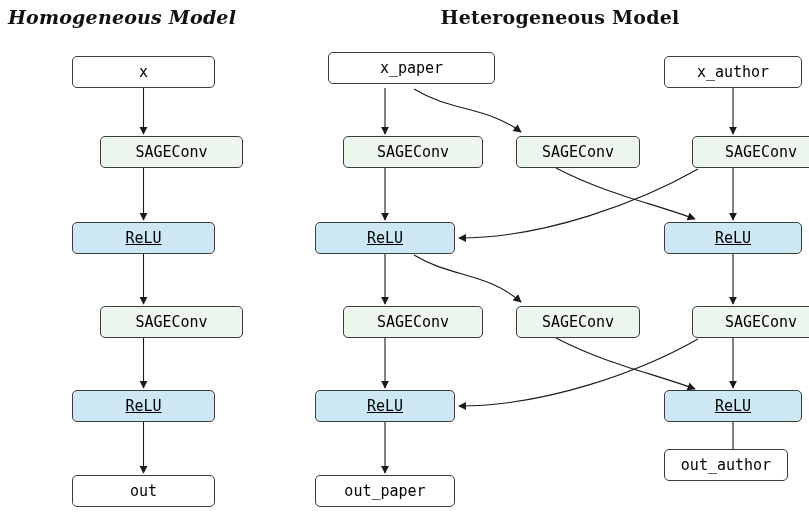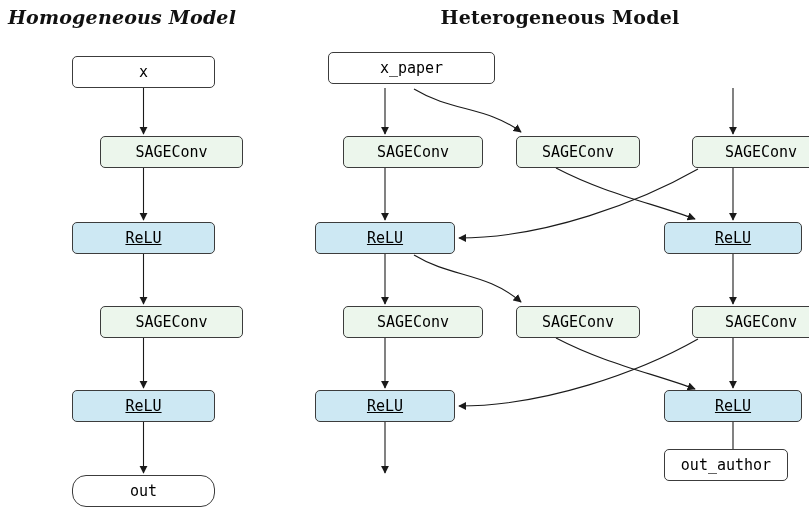--- a/index.html
+++ b/index.html
@@ -66,30 +66,32 @@
   </svg>
 
   <div class="title hom">Homogeneous Model</div>
   <div class="title het">Heterogeneous Model</div>
 
   <div class="node io" style="left:72px;top:56px;width:143px;">x</div>
   <div class="node conv" style="left:72px;top:136px;width:143px;">SAGEConv</div>
   <div class="node relu" style="left:72px;top:222px;width:143px;">ReLU</div>
   <div class="node conv" style="left:72px;top:306px;width:143px;">SAGEConv</div>
   <div class="node relu" style="left:72px;top:390px;width:143px;">ReLU</div>
-  <div class="node io" style="left:72px;top:475px;width:143px;border-radius:14px;">out</div>
+  <div class="node io" style="left:72px;top:475px;width:143px;">out</div>
 
   <div class="node io" style="left:315px;top:52px;width:167px;margin-left:13px;">x_paper</div>
   <div class="node conv" style="left:315px;top:136px;width:140px;">SAGEConv</div>
   <div class="node relu" style="left:315px;top:222px;width:140px;">ReLU</div>
   <div class="node conv" style="left:315px;top:306px;width:140px;">SAGEConv</div>
   <div class="node relu" style="left:315px;top:390px;width:140px;">ReLU</div>
+  <div class="node io" style="left:315px;top:475px;width:140px;">out_paper</div>
 
   <div class="node conv" style="left:488px;top:136px;width:124px;">SAGEConv</div>
   <div class="node conv" style="left:488px;top:306px;width:124px;">SAGEConv</div>
 
+  <div class="node io" style="left:664px;top:56px;width:138px;">x_author</div>
   <div class="node conv" style="left:664px;top:136px;width:138px;">SAGEConv</div>
   <div class="node relu" style="left:664px;top:222px;width:138px;">ReLU</div>
   <div class="node conv" style="left:664px;top:306px;width:138px;">SAGEConv</div>
   <div class="node relu" style="left:664px;top:390px;width:138px;">ReLU</div>
   <div class="node io" style="left:664px;top:449px;width:124px;">out_author</div>
 
 </div>
 
 </body></html>

